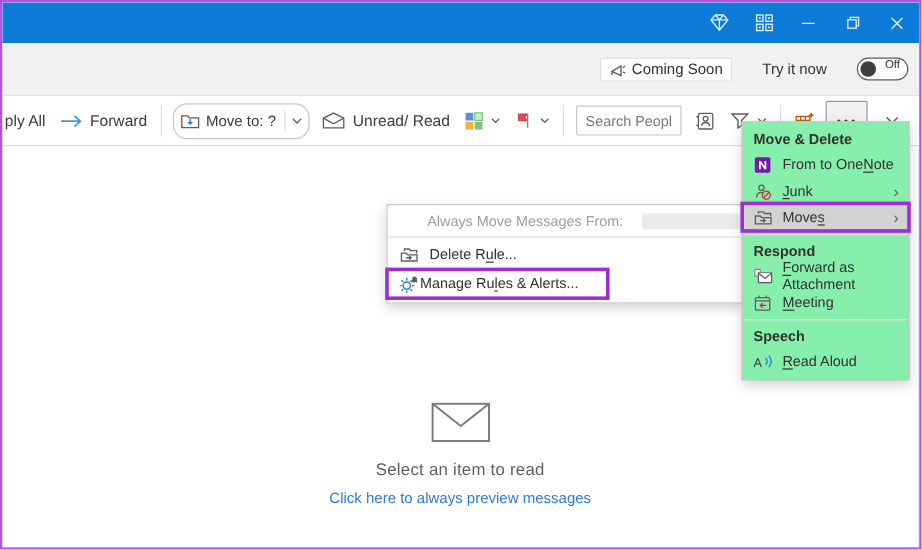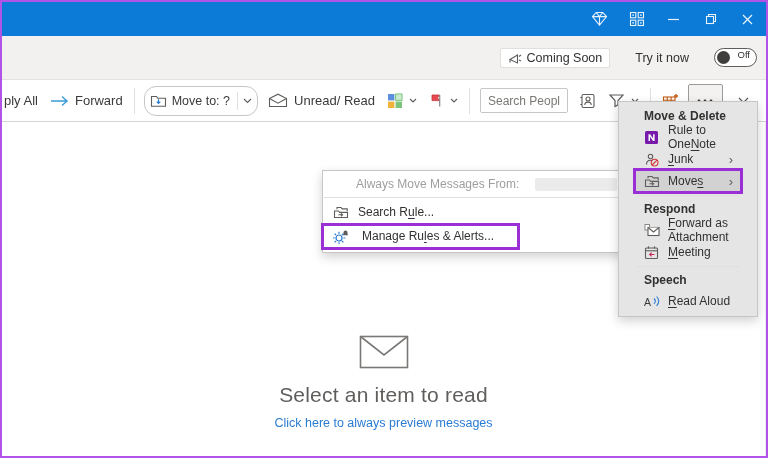--- a/index.html
+++ b/index.html
@@ -35,43 +35,43 @@
   .search{width:88px;height:25px;border:1px solid #c8c6c4;border-radius:2px;font-size:12px;
     padding:0 7px;margin:0 5px;font-family:"Liberation Sans",sans-serif;color:#323130;box-sizing:border-box;}
   .search::placeholder{color:#7a7874;}
   .more-btn{width:33px;height:31px;border:1px solid #9d9b99;border-radius:2px;background:#f3f2f1;
     display:flex;align-items:center;justify-content:center;margin-left:3px;}
   .collapse-btn{margin-left:auto;margin-right:13px;padding:4px;}
 
   
   .content{position:relative;height:353px;background:#fff;border-right:1px solid #ededed;box-sizing:border-box;}
   .empty-state{position:absolute;left:0;right:0;top:213px;display:flex;flex-direction:column;align-items:center;}
-  .empty-title{font-size:21px;color:#605e5c;margin-top:14px;letter-spacing:.2px;}
+  .empty-title{font-size:14px;color:#605e5c;margin-top:14px;letter-spacing:.2px;}
   .empty-link{font-size:12.5px;color:#2b7cd3;margin-top:9px;cursor:pointer;}
 
   
-  .menu{position:absolute;left:616px;top:99px;width:140px;background:#e5e5e5;border:1px solid #c8c6c4;
-    box-shadow:0 4px 10px rgba(0,0,0,.18);padding:4px 16px;z-index:30;font-size:12px;box-sizing:border-box;}
+  .menu{position:absolute;left:616px;top:99px;width:140px;background:#86efac;border:1px solid #c8c6c4;
+    box-shadow:0 4px 10px rgba(0,0,0,.18);padding:4px 0;z-index:30;font-size:12px;box-sizing:border-box;}
   .mh{height:20px;display:flex;align-items:center;padding-left:9px;font-weight:bold;color:#323130;}
   .mi{height:22px;display:flex;align-items:center;padding-left:8px;gap:8px;cursor:default;}
   .mi .ic{width:17px;display:flex;justify-content:center;flex:0 0 17px;}
   .mi .lbl{flex:1;color:#323130;}
   .mi .sub{margin-right:8px;color:#5f5d5b;font-size:13px;line-height:1;}
   .msep{height:1px;background:#e1dfdd;margin:3px 1px;}
   .mi.hl{background:#d2d2d2;outline:3px solid #9b2fd6;outline-offset:-1px;}
   .acc{text-decoration:underline;text-underline-offset:2px;}
 
   
   .submenu{position:absolute;left:320px;top:168px;width:300px;background:#fff;border:1px solid #c8c6c4;
     box-shadow:0 4px 10px rgba(0,0,0,.18);padding:3px 0;z-index:20;font-size:12px;box-sizing:border-box;}
   .smi{height:22px;display:flex;align-items:center;padding-left:9px;gap:8px;text-align:center;}
   .smi .ic{width:18px;display:flex;justify-content:center;flex:0 0 18px;}
   .smi.disabled{color:#a09e9c;padding-left:33px;height:20px;}
   .redact{flex:1;height:13px;background:#ebebeb;border-radius:2px;margin:0 4px 0 8px;}
-  .annot-wrap{display:flex;align-items:center;gap:12px;outline:3px solid #9b2fd6;outline-offset:-1px;
+  .annot-wrap{display:flex;align-items:center;gap:0;outline:3px solid #9b2fd6;outline-offset:-1px;
     padding:4px 24px 4px 9px;}
   .smi.manage{padding-left:0;height:26px;}
 </style>
 </head>
 <body>
 
 <div class="frame">
 
   <div class="titlebar">
     <div class="tb-btn">
@@ -281,21 +281,21 @@
   <div class="menu">
     <div class="mh">Move &amp; Delete</div>
 
     <div class="mi">
       <span class="ic">
         <svg width="15" height="15" viewBox="0 0 15 15">
             <rect x="1" y="1" width="13" height="13" rx="1.5" fill="#7719aa"></rect>
           <path d="M4.5 11V4.2h1.6l3 4.4V4.2h1.5V11H9L6 6.6V11z" fill="#fff"></path>
           </svg>
       </span>
-      <span class="lbl"><span>Rule to One</span><span class="acc">N</span><span>ote</span></span>
+      <span class="lbl"><span>From to One</span><span class="acc">N</span><span>ote</span></span>
     </div>
 
     <div class="mi">
       <span class="ic">
         <svg width="15" height="15" viewBox="0 0 15 15">
             <g fill="none" stroke="#5f5d5b" stroke-width="1.1">
           <circle cx="6.5" cy="4.5" r="2.2"></circle>
               <path d="M2.5 12.5c0-2.8 1.8-4.2 4-4.2.8 0 1.5.2 2.1.6"></path>
             </g>
           <g fill="none" stroke="#d13438" stroke-width="1.1">
@@ -380,21 +380,21 @@
     <div class="smi">
       <span class="ic">
         <svg width="16" height="14" viewBox="0 0 16 14">
             <g fill="none" stroke="#5f5d5b" stroke-width="1.1">
           <path d="M4 4.2V2.5h4l1.2 1.4h5v2.3"></path>
               <path d="M1.5 6h4l1.2 1.4h7.8v5.1H1.5z"></path>
           <path d="M5.5 9.8h4M8 8.3l1.6 1.5L8 11.3"></path>
             </g>
           </svg>
       </span>
-      <span class="lbl"><span>Search R</span><span class="acc">u</span><span>le...</span></span>
+      <span class="lbl"><span>Delete R</span><span class="acc">u</span><span>le...</span></span>
     </div>
 
     <div class="smi manage">
       <div class="annot-wrap">
         <span class="ic">
           <svg width="16" height="15" viewBox="0 0 16 15">
             <g fill="none" stroke="#2b7cd3" stroke-width="1.2">
               <circle cx="6" cy="9" r="3"></circle>
               <path d="M6 4.7v-2M6 13.3v2M1.7 9h-2M10.3 9h2M3 6 1.6 4.6M9 6l1.4-1.4M3 12l-1.4 1.4M9 12l1.4 1.4"></path>
             </g>

